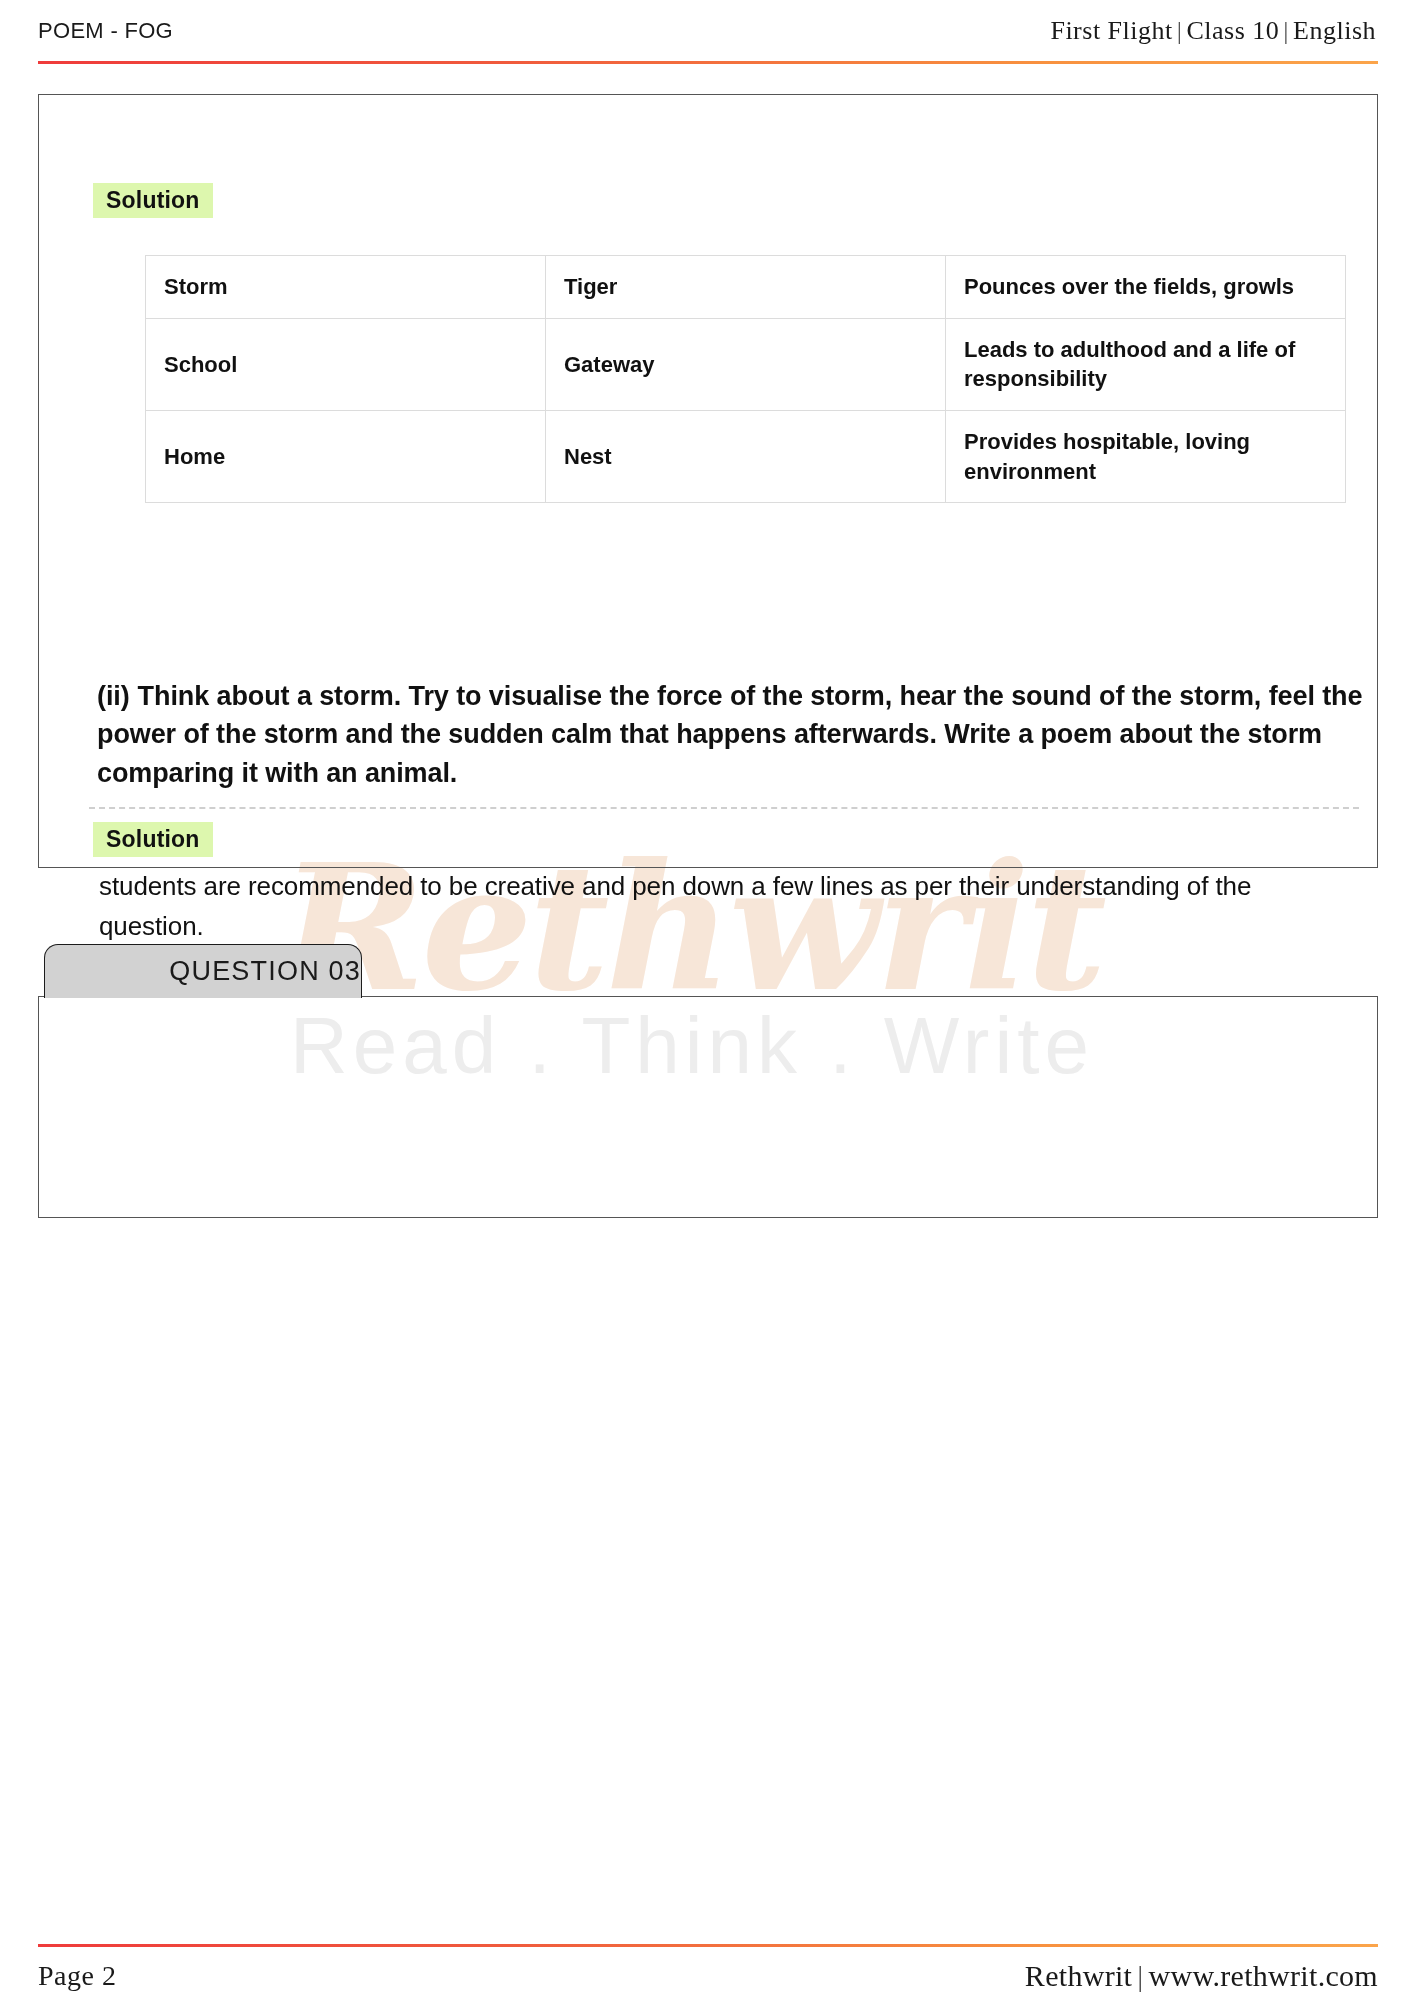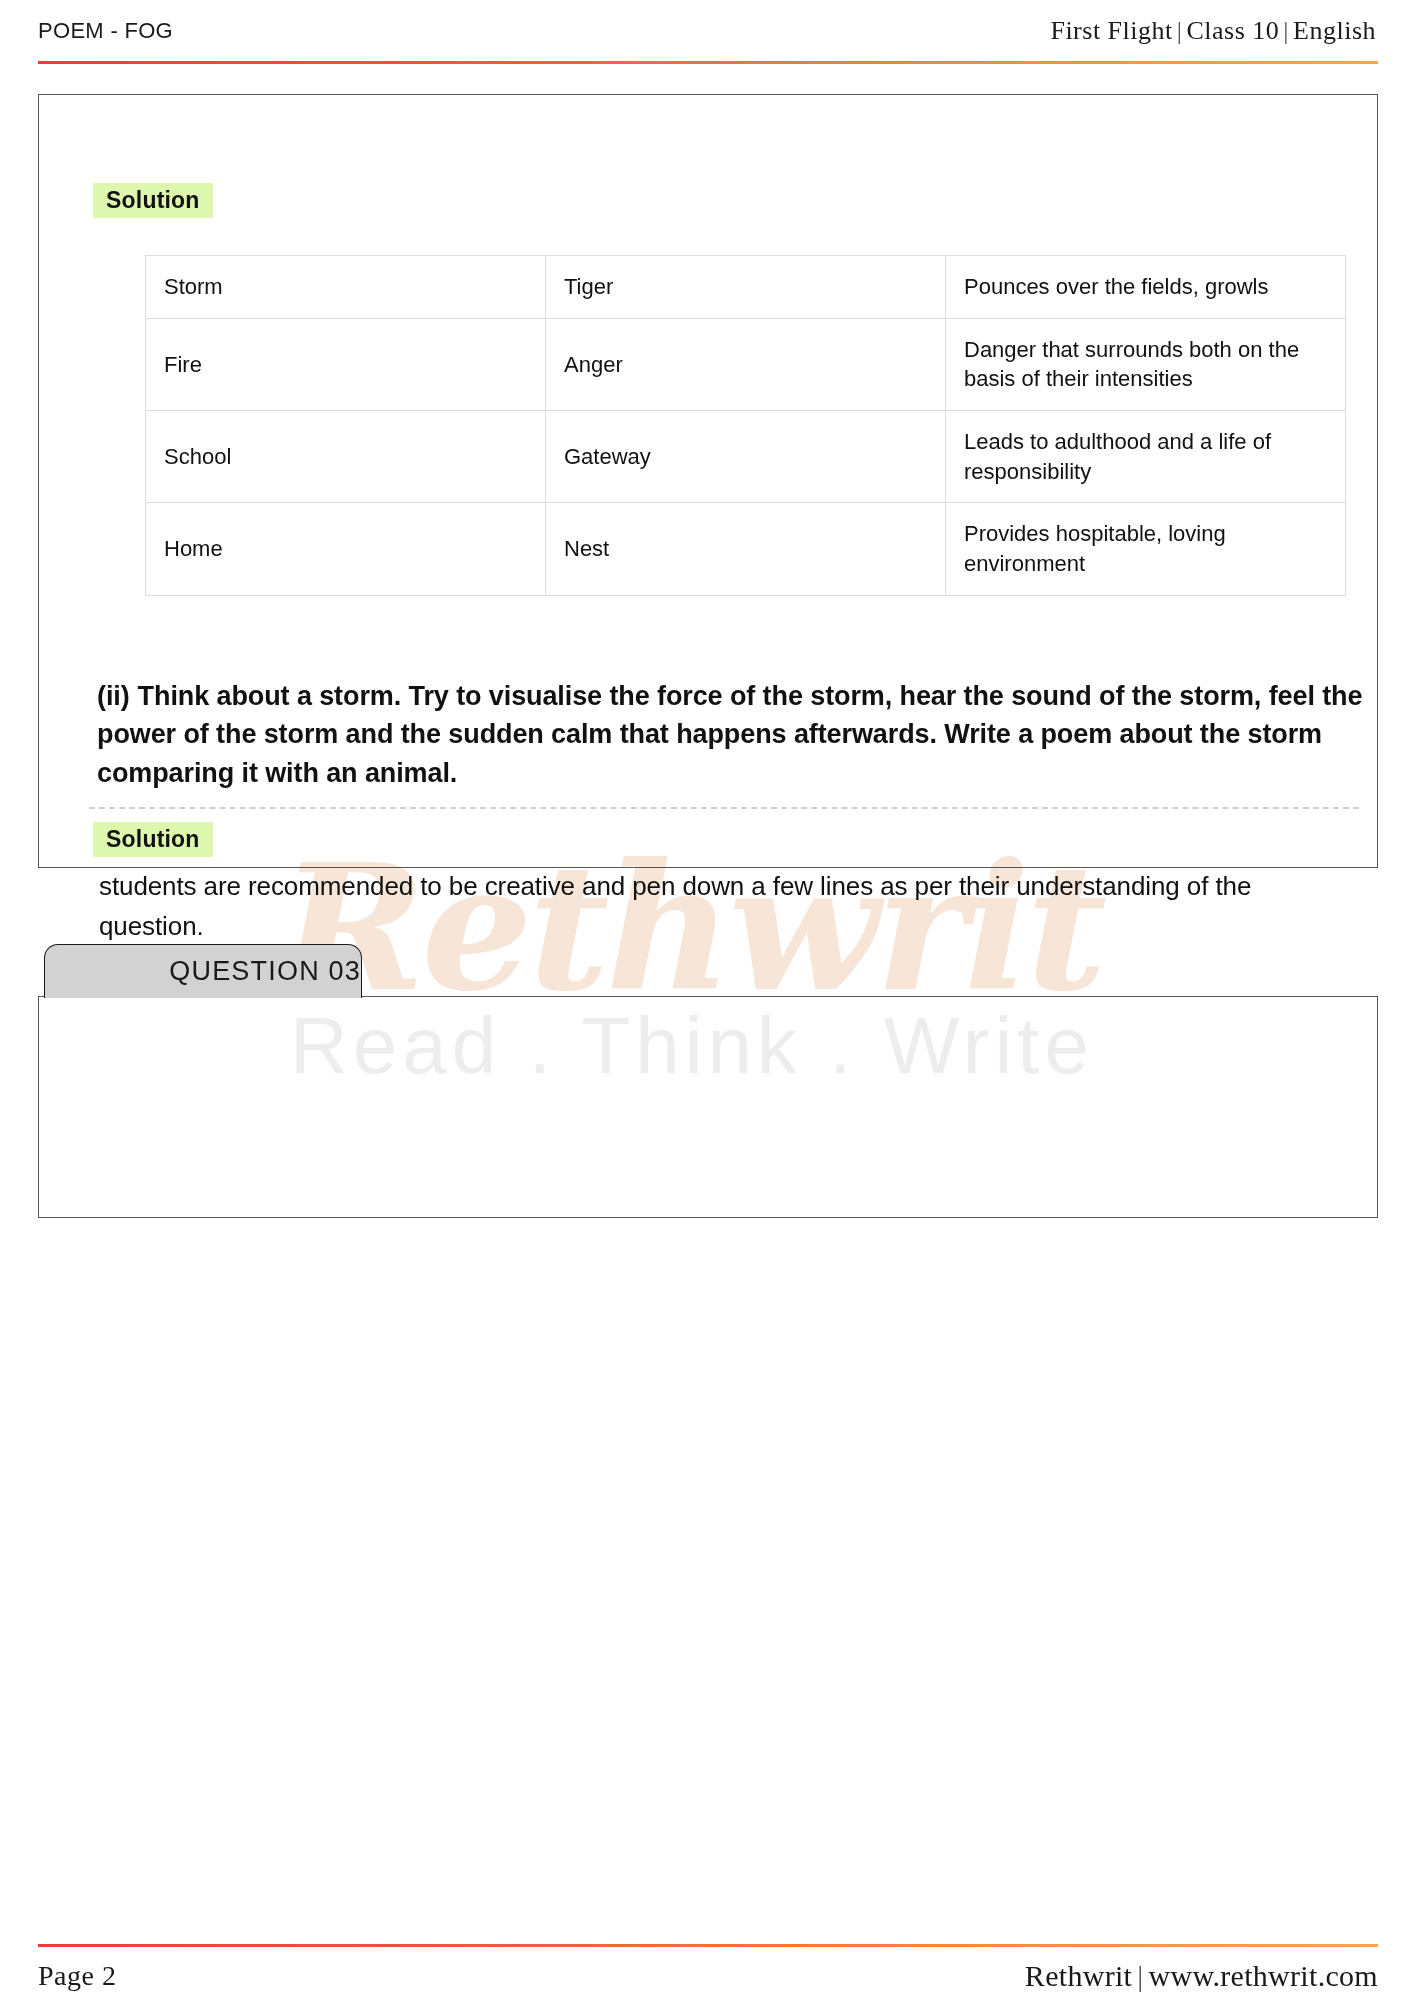--- a/index.html
+++ b/index.html
@@ -136,21 +136,21 @@
     border-collapse: collapse;
     table-layout: fixed;
     width: 1200px;
     margin: 0;
   }
   .cmp-table td {
     border: 1px solid #dcdcdc;
     padding: 16px 12px 16px 18px;
     font-family: "Liberation Sans", sans-serif;
     font-size: 22px;
-    font-weight: 400;
+    font-weight: 700;
     color: #111;
     vertical-align: middle;
     line-height: 1.35;
   }
   .cmp-table td.c1 { width: 400px; }
   .cmp-table td.c2 { width: 400px; }
   .cmp-table td.c3 { width: 400px; }
 
   .table-wrap {
     position: absolute;
@@ -298,25 +298,20 @@
       <span class="sol-label">Solution</span>
     </div>
 
     <div class="table-wrap">
       <table class="cmp-table">
         <tbody>
           <tr>
             <td class="c1">Storm</td>
             <td class="c2">Tiger</td>
             <td class="c3">Pounces over the fields, growls</td>
-          </tr>
-          <tr>
-            <td class="c1">Fire</td>
-            <td class="c2">Anger</td>
-            <td class="c3">Danger that surrounds both on the basis of their intensities</td>
           </tr>
           <tr>
             <td class="c1">School</td>
             <td class="c2">Gateway</td>
             <td class="c3">Leads to adulthood and a life of responsibility</td>
           </tr>
           <tr>
             <td class="c1">Home</td>
             <td class="c2">Nest</td>
             <td class="c3">Provides hospitable, loving environment</td>

